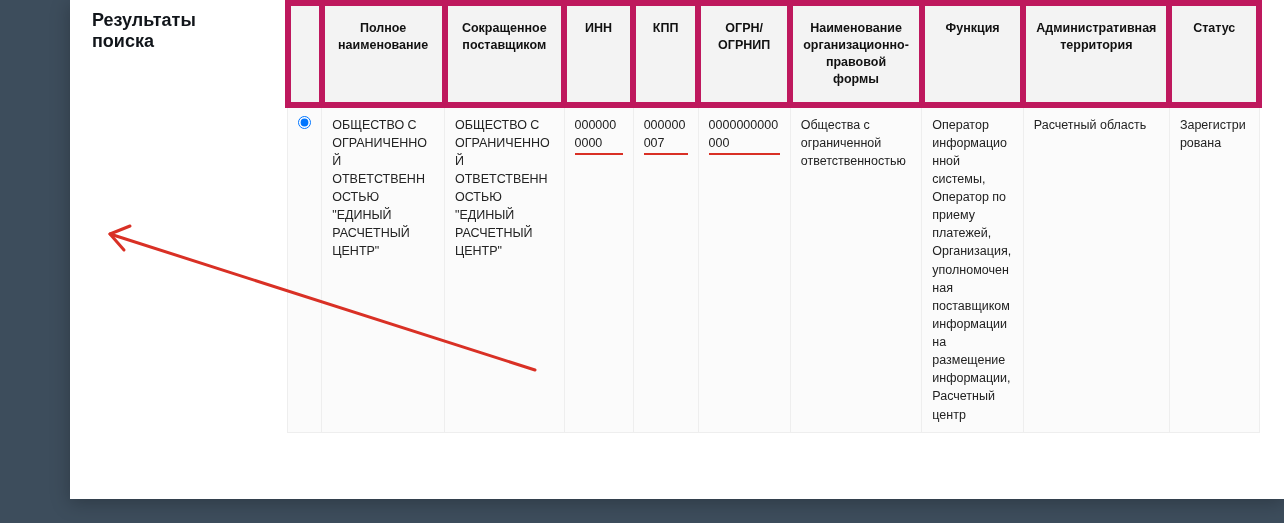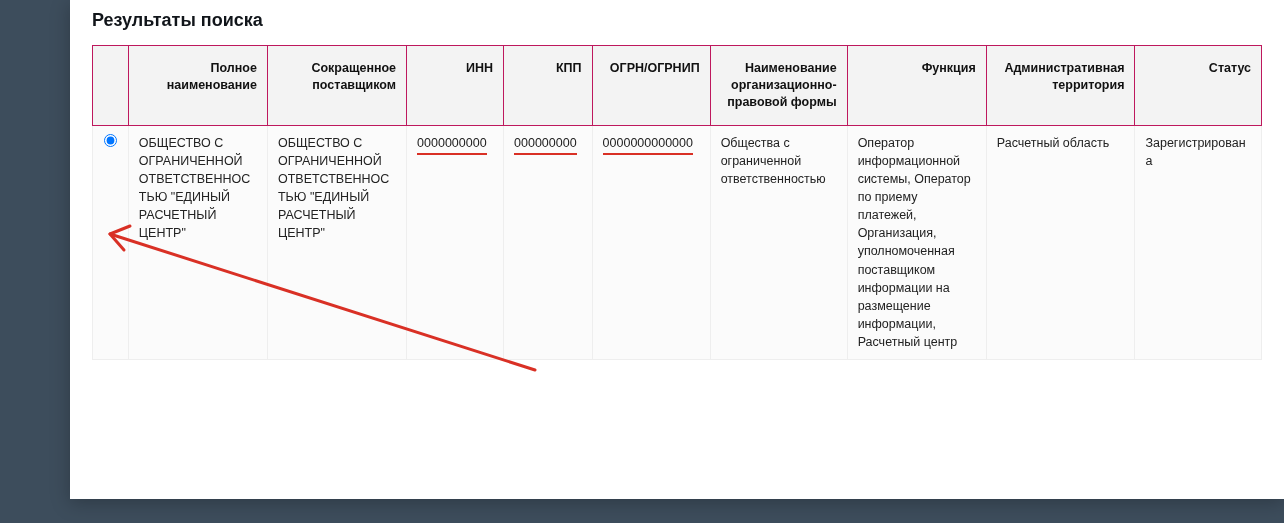--- a/index.html
+++ b/index.html
@@ -14,21 +14,20 @@
   .modal {
     position: absolute;
     left: 70px;
     top: 0;
     right: 0;
     bottom: 24px;
     background: #fff;
     border-top: none;
     box-shadow: 0 4px 18px rgba(0,0,0,.25);
     display: flex;
-    flex-direction: column;
   }
   .modal-header {
     padding: 10px 22px 14px;
   }
   .modal-header h2 {
     font-size: 18px;
     font-weight: 700;
     color: #11151a;
   }
   .modal-body {
@@ -36,26 +35,26 @@
     flex: 1 1 auto;
     overflow: auto;
   }
   table.results {
     width: 100%;
     border-collapse: collapse;
     font-size: 12.5px;
     color: #222;
   }
   table.results th {
-    text-align: right;
+    text-align: center;
     vertical-align: top;
     font-weight: 700;
     color: #111;
     background: #f3f3f3;
-    border: 1px solid #be185d;
+    border: 6px solid #be185d;
     padding: 14px 10px 14px;
     line-height: 1.35;
   }
   table.results td {
     vertical-align: top;
     border: 1px solid #eee;
     padding: 8px 10px;
     line-height: 1.45;
     word-break: break-word;
   }
@@ -145,21 +144,21 @@
         <tr>
           <td class="radio-cell">
             <input type="radio" name="result" checked="" style="">
           </td>
           <td>ОБЩЕСТВО С ОГРАНИЧЕННОЙ ОТВЕТСТВЕННОСТЬЮ "ЕДИНЫЙ РАСЧЕТНЫЙ ЦЕНТР"</td>
           <td>ОБЩЕСТВО С ОГРАНИЧЕННОЙ ОТВЕТСТВЕННОСТЬЮ "ЕДИНЫЙ РАСЧЕТНЫЙ ЦЕНТР"</td>
           <td>
             <span class="underline-red">0000000000</span>
           </td>
           <td>
-            <span class="underline-red">000000000</span>
+            <span class="underline-red">000000007</span>
           </td>
           <td>
             <span class="underline-red">0000000000000</span>
           </td>
           <td>Общества с ограниченной ответственностью</td>
           <td>Оператор информационной системы, Оператор по приему платежей, Организация, уполномоченная поставщиком информации на размещение информации, Расчетный центр</td>
           <td>Расчетный область</td>
           <td>Зарегистрирована</td>
         </tr>
       </tbody>

